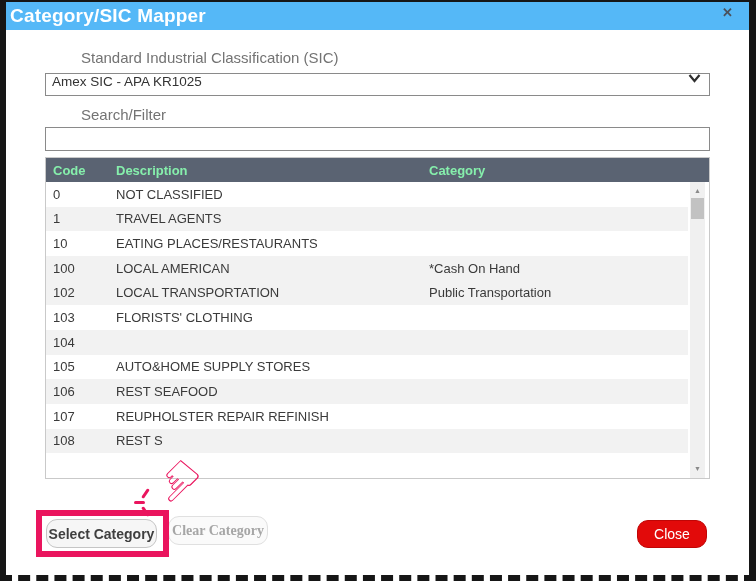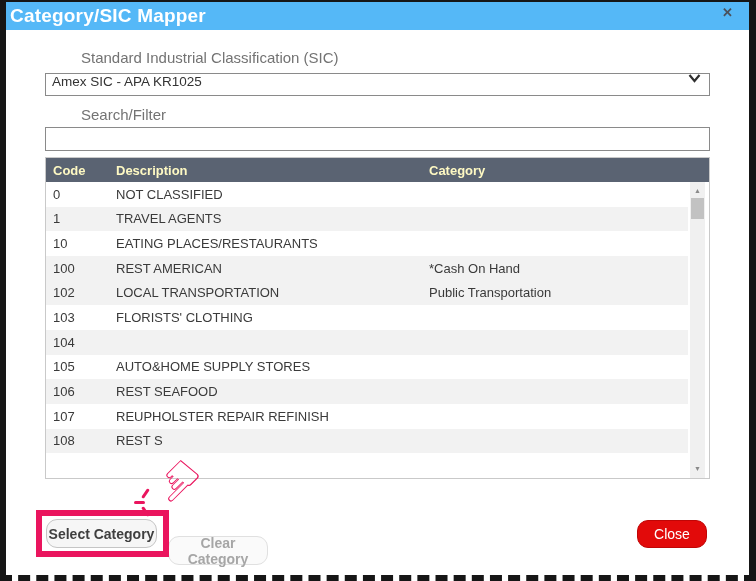--- a/index.html
+++ b/index.html
@@ -82,21 +82,21 @@
     margin-top: 6px;
     width: 665px;
     border: 1px solid #c9c9c9;
     background: #ffffff;
   }
   .thead {
     height: 24px;
     background: #5a6372;
     display: flex;
     align-items: center;
-    color: #fef9c3;
+    color: #86efac;
     font-size: 13px;
     font-weight: 600;
   }
   .cell.code { width: 63px; padding-left: 7px; }
   .cell.description { width: 315px; padding-left: 7px; }
   .cell.category { flex: 1; padding-left: 5px; }
   .tbody {
     position: relative;
     height: 296px;
     overflow: hidden;
@@ -150,25 +150,26 @@
     cursor: pointer;
   }
   .btn-select {
     left: 40px; top: 517px;
     width: 111px; height: 29px;
     background: #f6f6f6;
     border: 1px solid #c5c5c5;
     color: #3f3f3f;
   }
   .btn-clear {
-    left: 162px; top: 534px;
+    left: 162px; top: 514px;
     width: 100px; height: 29px;
     background: #fafafa;
     border: 1px solid #e0e0e0;
     color: #a6a6a6;
+    font-family: Liberation Serif, serif;
   }
   .btn-close {
     left: 631px; top: 518px;
     width: 70px; height: 28px;
     background: #e20a0a;
     border: 1px solid #c00606;
     color: #ffffff;
     font-weight: normal;
   }
 
@@ -249,21 +250,21 @@
               <div class="cell description">TRAVEL AGENTS</div>
               <div class="cell category"></div>
             </div>
             <div class="row">
               <div class="cell code">10</div>
               <div class="cell description">EATING PLACES/RESTAURANTS</div>
               <div class="cell category"></div>
             </div>
             <div class="row alt">
               <div class="cell code">100</div>
-              <div class="cell description">REST AMERICAN</div>
+              <div class="cell description">LOCAL AMERICAN</div>
               <div class="cell category">*Cash On Hand</div>
             </div>
             <div class="row alt">
               <div class="cell code">102</div>
               <div class="cell description">LOCAL TRANSPORTATION</div>
               <div class="cell category">Public Transportation</div>
             </div>
             <div class="row">
               <div class="cell code">103</div>
               <div class="cell description">FLORISTS' CLOTHING</div>

